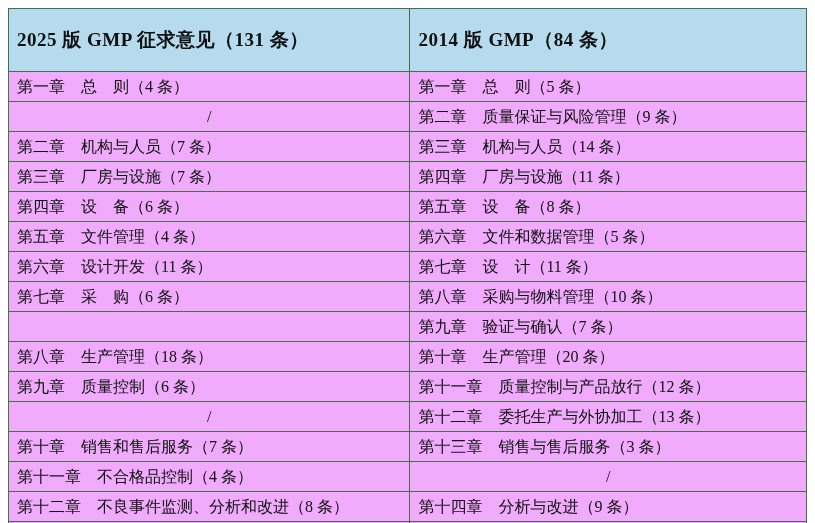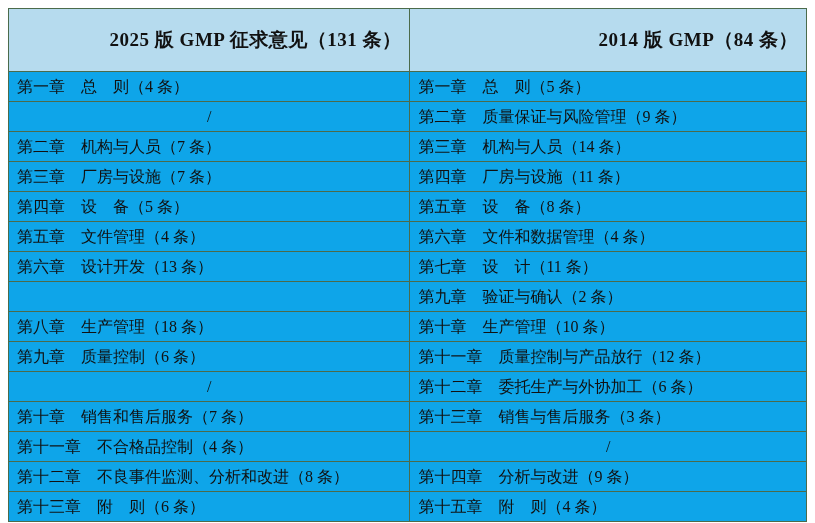--- a/index.html
+++ b/index.html
@@ -31,28 +31,28 @@
   table.cmp th, table.cmp td {
     border: 1px solid #4b6b4b;
     padding: 0 8px;
     font-size: 16px;
     color: #111111;
     white-space: nowrap;
     overflow: hidden;
   }
   table.cmp thead th {
     background: #b6dbee;
-    text-align: right;
+    text-align: left;
     font-weight: bold;
     font-size: 19px;
     height: 62px;
     letter-spacing: 0.5px;
   }
   table.cmp tbody td {
-    background: #0ea5e9;
+    background: #f0abfc;
     text-align: left;
     height: 29px;
     line-height: 29px;
   }
   table.cmp tbody td.blank {
     text-align: center;
   }
 </style>
 </head>
 <body>
@@ -80,46 +80,50 @@
       </tr>
       <tr>
         <td>第二章　机构与人员（7 条）</td>
         <td>第三章　机构与人员（14 条）</td>
       </tr>
       <tr>
         <td>第三章　厂房与设施（7 条）</td>
         <td>第四章　厂房与设施（11 条）</td>
       </tr>
       <tr>
-        <td>第四章　设　备（5 条）</td>
+        <td>第四章　设　备（6 条）</td>
         <td>第五章　设　备（8 条）</td>
       </tr>
       <tr>
         <td>第五章　文件管理（4 条）</td>
-        <td>第六章　文件和数据管理（4 条）</td>
+        <td>第六章　文件和数据管理（5 条）</td>
       </tr>
       <tr>
-        <td>第六章　设计开发（13 条）</td>
+        <td>第六章　设计开发（11 条）</td>
         <td>第七章　设　计（11 条）</td>
       </tr>
       <tr>
+        <td>第七章　采　购（6 条）</td>
+        <td>第八章　采购与物料管理（10 条）</td>
+      </tr>
+      <tr>
         <td></td>
-        <td>第九章　验证与确认（2 条）</td>
+        <td>第九章　验证与确认（7 条）</td>
       </tr>
       <tr>
         <td>第八章　生产管理（18 条）</td>
-        <td>第十章　生产管理（10 条）</td>
+        <td>第十章　生产管理（20 条）</td>
       </tr>
       <tr>
         <td>第九章　质量控制（6 条）</td>
         <td>第十一章　质量控制与产品放行（12 条）</td>
       </tr>
       <tr>
         <td class="blank">/</td>
-        <td>第十二章　委托生产与外协加工（6 条）</td>
+        <td>第十二章　委托生产与外协加工（13 条）</td>
       </tr>
       <tr>
         <td>第十章　销售和售后服务（7 条）</td>
         <td>第十三章　销售与售后服务（3 条）</td>
       </tr>
       <tr>
         <td>第十一章　不合格品控制（4 条）</td>
         <td class="blank">/</td>
       </tr>
       <tr>

